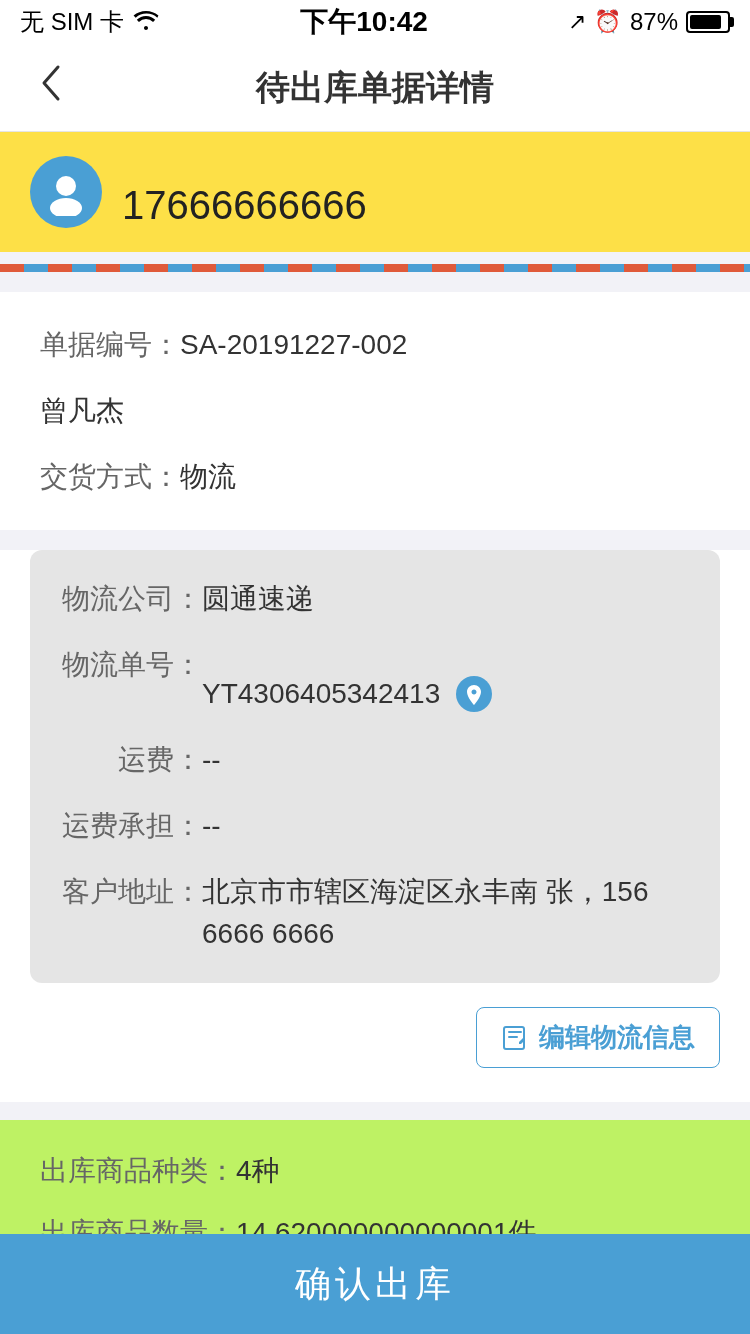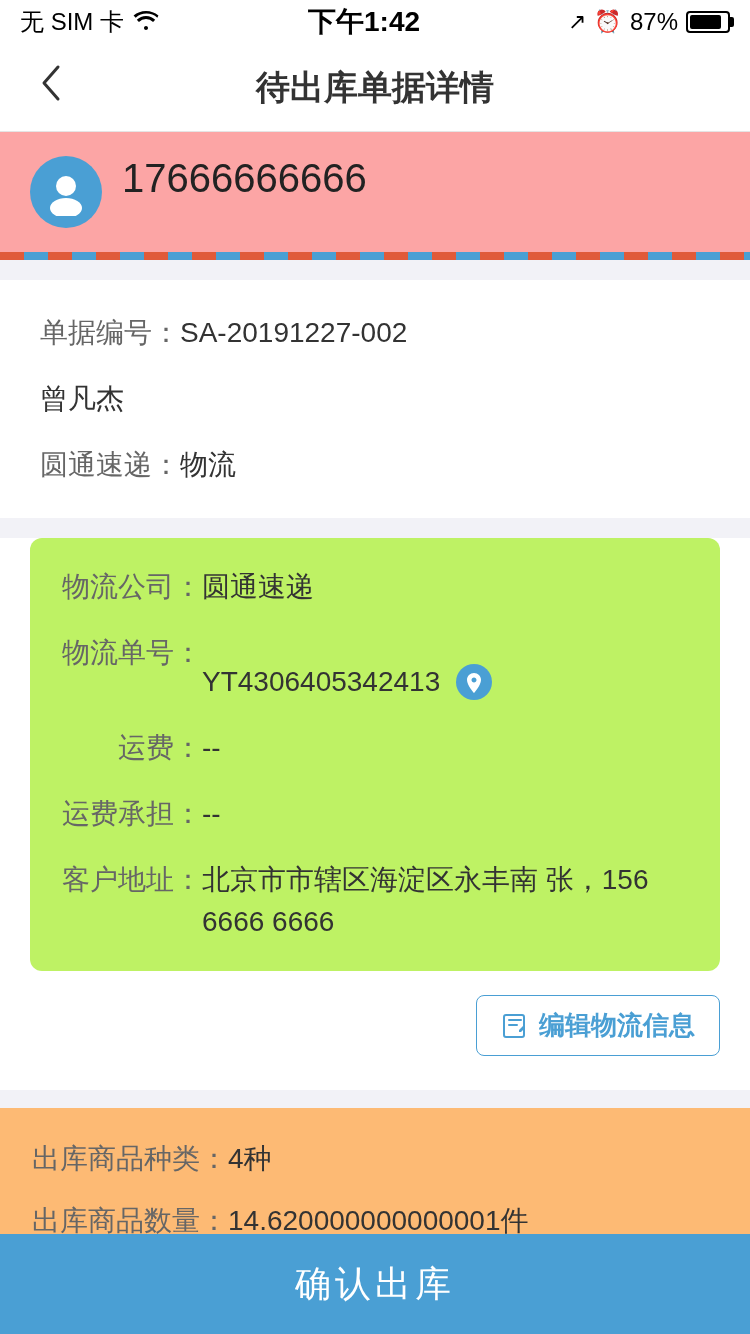--- a/index.html
+++ b/index.html
@@ -78,26 +78,26 @@
       padding: 10px;
     }
     .nav-title {
       font-size: 34px;
       font-weight: 600;
       color: #333;
     }
 
     
     .user-section {
-      background: #fca5a5;
+      background: #fde047;
       padding: 24px 30px;
       display: flex;
-      align-items: flex-start;
+      align-items: flex-end;
       gap: 20px;
-      margin-bottom: 0;
+      margin-bottom: 12px;
     }
     .user-avatar {
       width: 72px;
       height: 72px;
       border-radius: 50%;
       background: #4a9fd4;
       display: flex;
       align-items: center;
       justify-content: center;
       flex-shrink: 0;
@@ -143,21 +143,21 @@
       flex-shrink: 0;
     }
     .info-value {
       color: #333;
       font-size: 28px;
       flex: 1;
     }
 
     
     .logistics-card {
-      background: #bef264;
+      background: #e5e5e5;
       border-radius: 12px;
       margin: 20px 30px 0;
       padding: 28px 32px;
     }
 
     .logistics-row {
       display: flex;
       align-items: flex-start;
       margin-bottom: 24px;
       line-height: 1.5;
@@ -219,23 +219,23 @@
 
     
     .gray-separator {
       width: 750px;
       height: 18px;
       background: #f2f2f7;
     }
 
     
     .product-section {
-      background: #fdba74;
+      background: #bef264;
       margin-top: 0;
-      padding: 32px 32px;
+      padding: 32px 40px;
     }
     .product-row {
       display: flex;
       align-items: center;
       margin-bottom: 24px;
     }
     .product-row:last-child { margin-bottom: 0; }
     .product-label {
       color: #666;
       font-size: 28px;
@@ -303,21 +303,21 @@
 
   <div class="status-bar">
     <div class="status-left">
       <span>无 SIM 卡</span>
       <span class="wifi-icon">
         <svg width="28" height="22" viewBox="0 0 28 22">
             <path d="M14 18c1.1 0 2 .9 2 2s-.9 2-2 2-2-.9-2-2 .9-2 2-2zm7.07-4.07a9.94 9.94 0 0 0-14.14 0l-2.12-2.12a13 13 0 0 1 18.38 0l-2.12 2.12zm4.24-4.24A15.97 15.97 0 0 0 3.69 9.69L1.57 7.57A18.95 18.95 0 0 1 26.43 7.57l-1.12 2.12z" fill="#000"></path>
           </svg>
       </span>
     </div>
-    <div class="status-time">下午1:42</div>
+    <div class="status-time">下午10:42</div>
     <div class="status-right">
       <span style="font-size:22px;">↗</span>
       <span style="font-size:22px;">⏰</span>
       <span>87%</span>
       <div class="battery-icon">
         <div class="battery-fill"></div>
       </div>
     </div>
   </div>
 
@@ -344,21 +344,21 @@
 
   <div class="section-white">
     <div class="info-row">
       <span class="info-label">单据编号：</span>
       <span class="info-value">SA-20191227-002</span>
     </div>
     <div class="info-row">
       <span class="info-value">曾凡杰</span>
     </div>
     <div class="info-row">
-      <span class="info-label">圆通速递：</span>
+      <span class="info-label">交货方式：</span>
       <span class="info-value">物流</span>
     </div>
   </div>
 
   <div style="background:#fff; padding-bottom: 10px;">
     <div class="logistics-card">
       <div class="logistics-row">
         <span class="logistics-label">物流公司：</span>
         <span class="logistics-value">圆通速递</span>
       </div>

